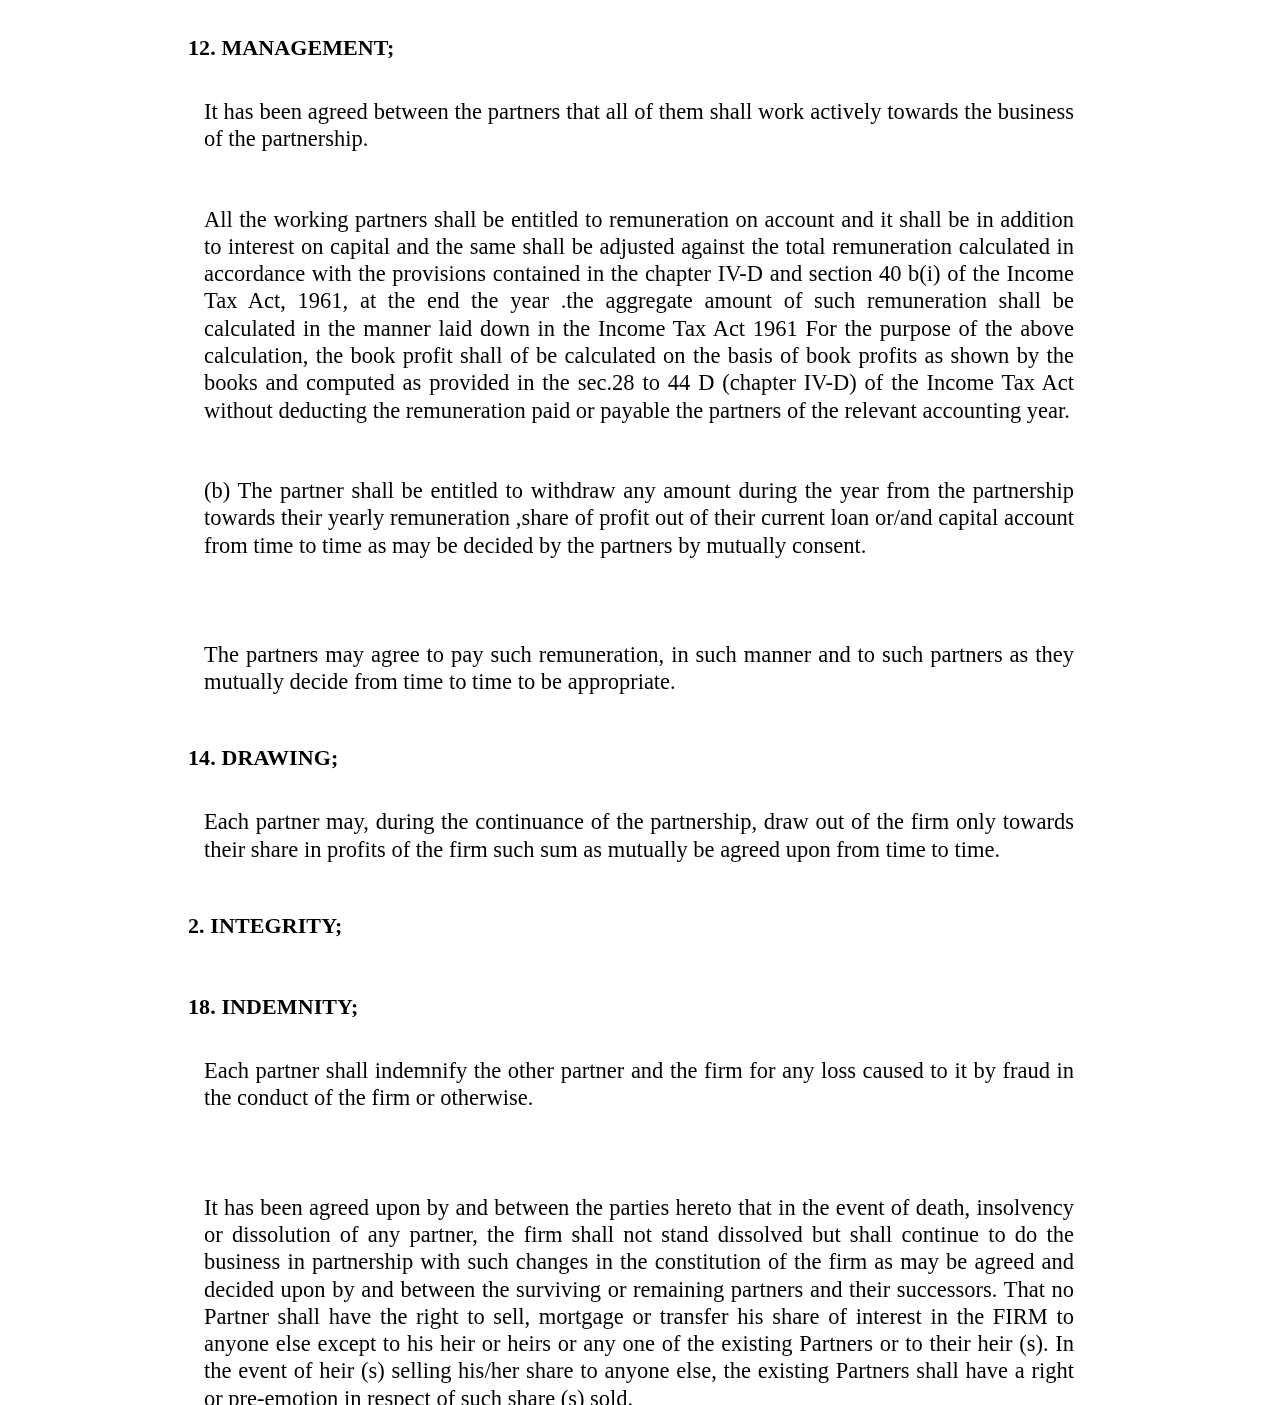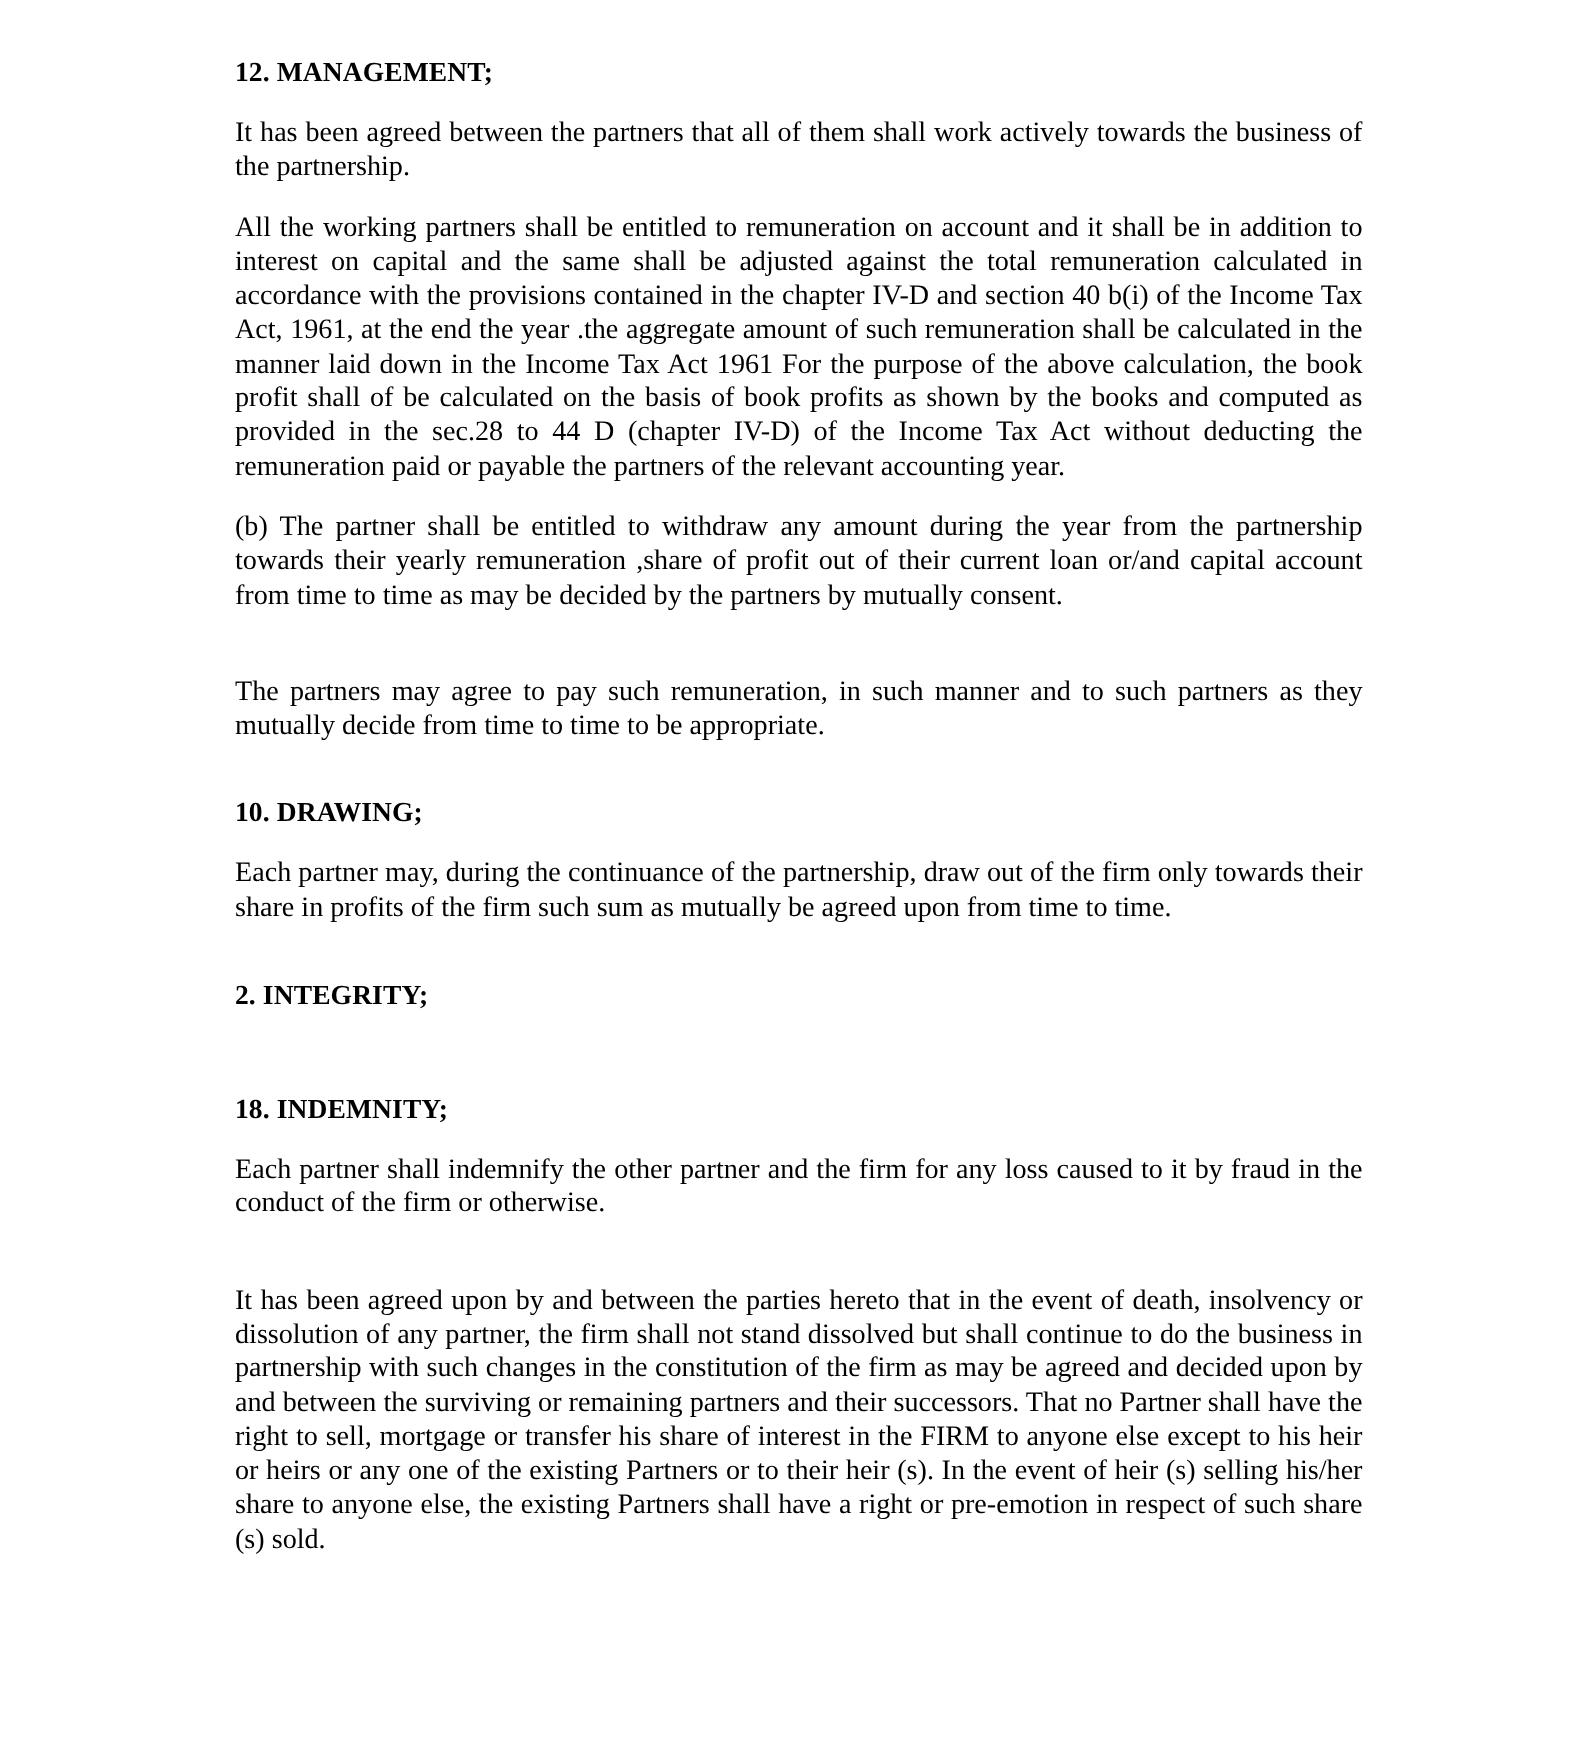--- a/index.html
+++ b/index.html
@@ -24,29 +24,29 @@
   .content {
     position: absolute;
     left: 188px;
     top: 30px;
     width: 902px;
   }
   .section-heading {
     font-size: 22px;
     font-weight: bold;
     line-height: 27px;
-    margin: 14px 0 0 0;
+    margin: 4px 0 0 0;
     letter-spacing: 0.1px;
     text-align: left;
     white-space: pre;
   }
   .para {
     font-size: 22.5px;
     line-height: 27.3px;
-    margin: 0;
+    margin: 16px;
     text-align: justify;
     text-justify: inter-word;
     hyphens: none;
   }
   
   .gap-heading-to-para { height: 21px; }
   .gap-para-to-heading { height: 29px; }
   .gap-para-to-para { height: 21px; }
 </style>
 </head>
@@ -63,21 +63,21 @@
     <div class="gap-para-to-para"></div>
     <p class="para">(b) The partner shall be entitled to withdraw any amount during  the year from the partnership towards their yearly remuneration ,share of profit out of their current  loan or/and capital account from time to time as may be decided  by the partners  by mutually consent.</p>
 
     <div class="gap-para-to-heading"></div>
 
     <div class="gap-heading-to-para"></div>
     <p class="para">The partners may agree to pay such remuneration, in such manner and to such partners as they mutually decide from time to time to be appropriate.</p>
 
     <div class="gap-para-to-heading"></div>
 
-    <h2 class="section-heading">10. DRAWING;</h2>
+    <h2 class="section-heading">14. DRAWING;</h2>
     <div class="gap-heading-to-para"></div>
     <p class="para">Each partner may, during the continuance of the partnership, draw out of the firm only towards their share in profits of the firm such sum as mutually be agreed upon from time to time.</p>
 
     <div class="gap-para-to-heading"></div>
 
     <h2 class="section-heading">2. INTEGRITY;</h2>
     <div class="gap-heading-to-para"></div>
 
     <div class="gap-para-to-heading"></div>
 

